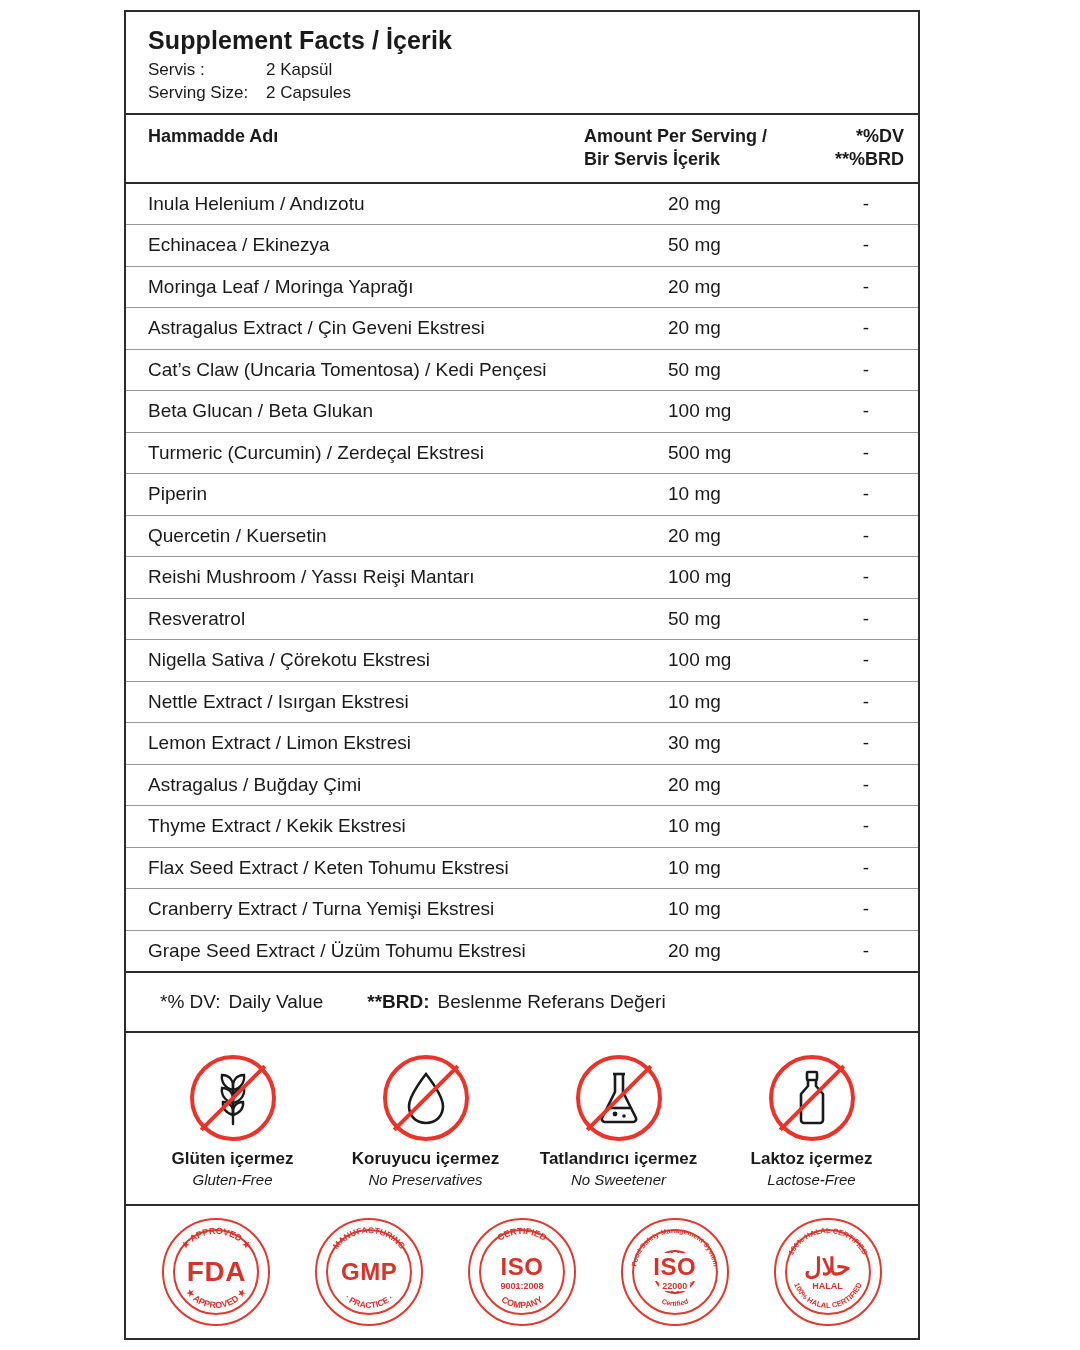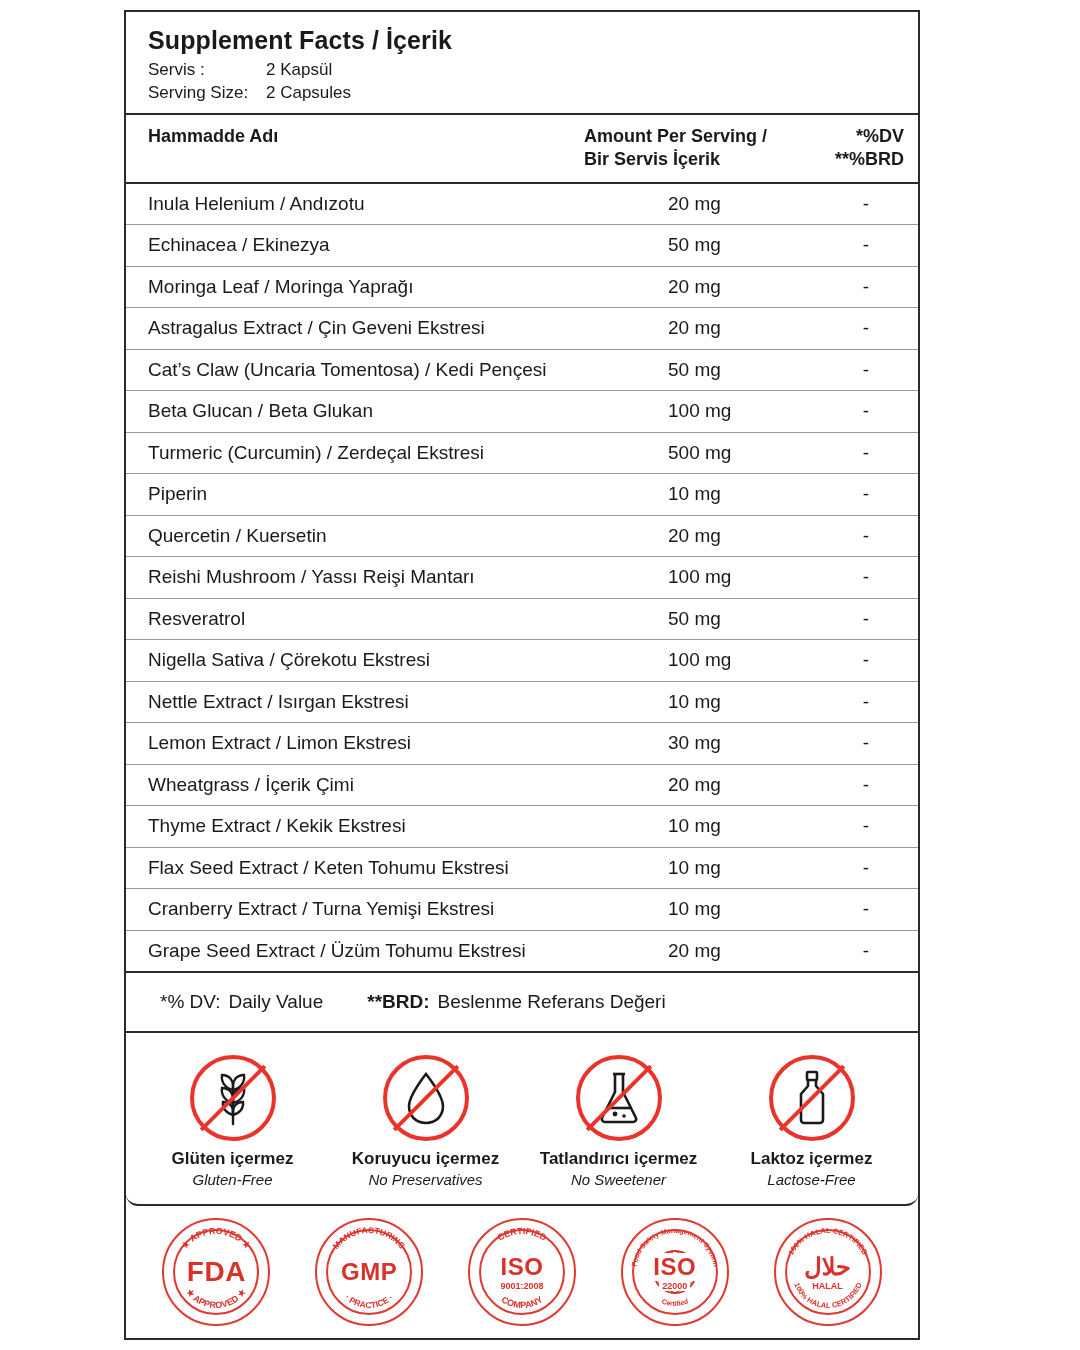--- a/index.html
+++ b/index.html
@@ -86,21 +86,20 @@
   }
   .legend .gap { display: inline-block; width: 44px; }
 
   
   .freefrom {
     border-bottom: 2px solid #2b2b2b;
     display: flex;
     justify-content: space-around;
     align-items: flex-start;
     padding: 22px 10px 16px 10px;
-    border-radius: 12px;
   }
   .ff-item {
     width: 180px;
     text-align: center;
   }
   .ff-badge {
     width: 86px;
     height: 86px;
     margin: 0 auto 8px auto;
     position: relative;
@@ -291,21 +290,21 @@
           <div class="c-name">Nettle Extract / Isırgan Ekstresi</div>
           <div class="c-amount">10 mg</div>
           <div class="c-dv">-</div>
         </div>
         <div class="row">
           <div class="c-name">Lemon Extract / Limon Ekstresi</div>
           <div class="c-amount">30 mg</div>
           <div class="c-dv">-</div>
         </div>
         <div class="row">
-          <div class="c-name">Wheatgrass / İçerik Çimi</div>
+          <div class="c-name">Astragalus / Buğday Çimi</div>
           <div class="c-amount">20 mg</div>
           <div class="c-dv">-</div>
         </div>
         <div class="row">
           <div class="c-name">Thyme Extract / Kekik Ekstresi</div>
           <div class="c-amount">10 mg</div>
           <div class="c-dv">-</div>
         </div>
         <div class="row">
           <div class="c-name">Flax Seed Extract / Keten Tohumu Ekstresi</div>

